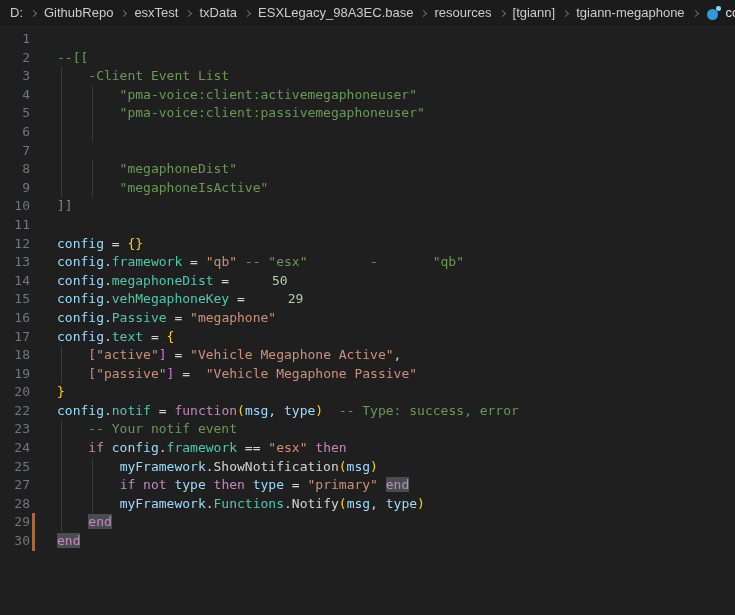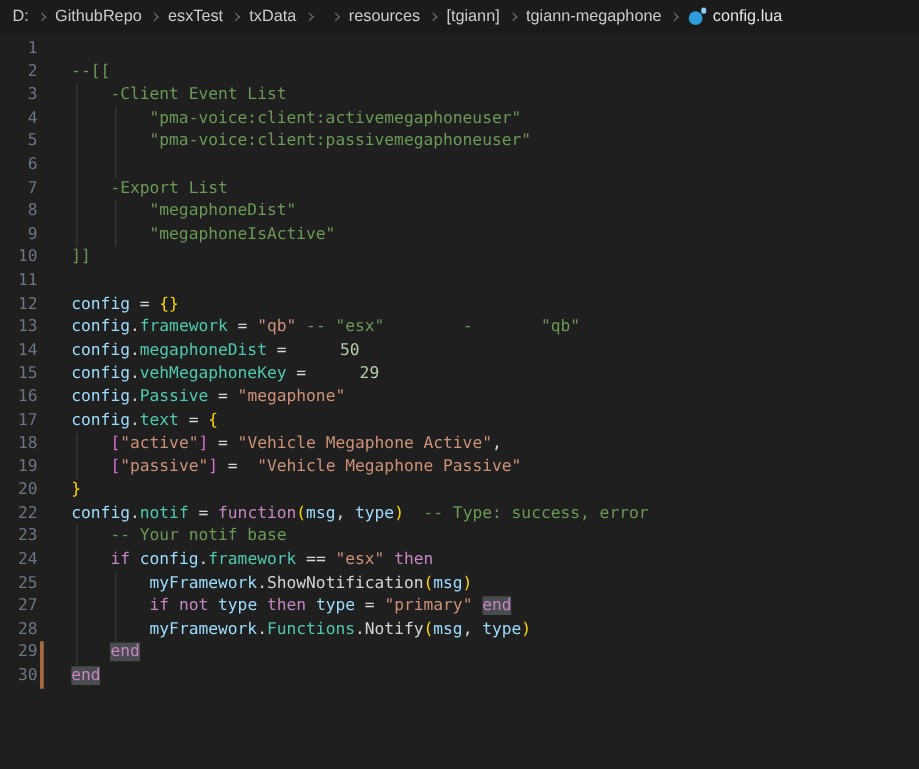--- a/index.html
+++ b/index.html
@@ -62,20 +62,21 @@
 
 <div class="breadcrumb" id="breadcrumb">
     <span class="crumb">D:</span>
     <span class="crumb-sep"></span>
     <span class="crumb">GithubRepo</span>
     <span class="crumb-sep"></span>
     <span class="crumb">esxTest</span>
     <span class="crumb-sep"></span>
     <span class="crumb">txData</span>
     <span class="crumb-sep"></span>
+    <span class="crumb">ESXLegacy_98A3EC.base</span>
     <span class="crumb-sep"></span>
     <span class="crumb">resources</span>
     <span class="crumb-sep"></span>
     <span class="crumb">[tgiann]</span>
     <span class="crumb-sep"></span>
     <span class="crumb">tgiann-megaphone</span>
     <span class="crumb-sep"></span>
     <span class="lua-icon">
       <span class="lua-disc"></span>
       <span class="lua-dot"></span>
@@ -103,21 +104,21 @@
     <div class="line">
       <span class="ln">5</span>
       <span class="code"><span class="guide" style="left: 31px;"></span><span class="guide" style="left: 62.25px;"></span><span class="tk-c">        "pma-voice:client:passivemegaphoneuser"</span></span>
     </div>
     <div class="line">
       <span class="ln">6</span>
       <span class="code"><span class="guide" style="left: 31px;"></span><span class="guide" style="left: 62.25px;"></span></span>
     </div>
     <div class="line">
       <span class="ln">7</span>
-      <span class="code"><span class="guide" style="left: 31px;"></span><span class="tk-c">    -Export List</span></span>
+      <span class="code"><span class="guide" style="left: 31px;"></span></span>
     </div>
     <div class="line">
       <span class="ln">8</span>
       <span class="code"><span class="guide" style="left: 31px;"></span><span class="guide" style="left: 62.25px;"></span><span class="tk-c">        "megaphoneDist"</span></span>
     </div>
     <div class="line">
       <span class="ln">9</span>
       <span class="code"><span class="guide" style="left: 31px;"></span><span class="guide" style="left: 62.25px;"></span><span class="tk-c">        "megaphoneIsActive"</span></span>
     </div>
     <div class="line">
@@ -163,21 +164,21 @@
     <div class="line">
       <span class="ln">20</span>
       <span class="code"><span class="tk-b1">}</span></span>
     </div>
     <div class="line">
       <span class="ln">22</span>
       <span class="code"><span class="tk-v">config</span><span class="tk-o">.</span><span class="tk-p">notif</span><span class="tk-o"> = </span><span class="tk-k">function</span><span class="tk-b1">(</span><span class="tk-v">msg</span><span class="tk-o">, </span><span class="tk-v">type</span><span class="tk-b1">)</span><span class="tk-c">  -- Type: success, error</span></span>
     </div>
     <div class="line">
       <span class="ln">23</span>
-      <span class="code"><span class="guide" style="left: 31px;"></span><span class="tk-c">    -- Your notif base</span></span>
+      <span class="code"><span class="guide" style="left: 31px;"></span><span class="tk-c">    -- Your notif event</span></span>
     </div>
     <div class="line">
       <span class="ln">24</span>
       <span class="code"><span class="guide" style="left: 31px;"></span><span class="tk-o">    </span><span class="tk-k">if</span><span class="tk-o"> </span><span class="tk-v">config</span><span class="tk-o">.</span><span class="tk-p">framework</span><span class="tk-o"> == </span><span class="tk-s">"esx"</span><span class="tk-o"> </span><span class="tk-k">then</span></span>
     </div>
     <div class="line">
       <span class="ln">25</span>
       <span class="code"><span class="guide" style="left: 31px;"></span><span class="guide" style="left: 62.25px;"></span><span class="tk-o">        </span><span class="tk-v">myFramework</span><span class="tk-o">.</span><span class="tk-f">ShowNotification</span><span class="tk-b1">(</span><span class="tk-v">msg</span><span class="tk-b1">)</span></span>
     </div>
     <div class="line">

